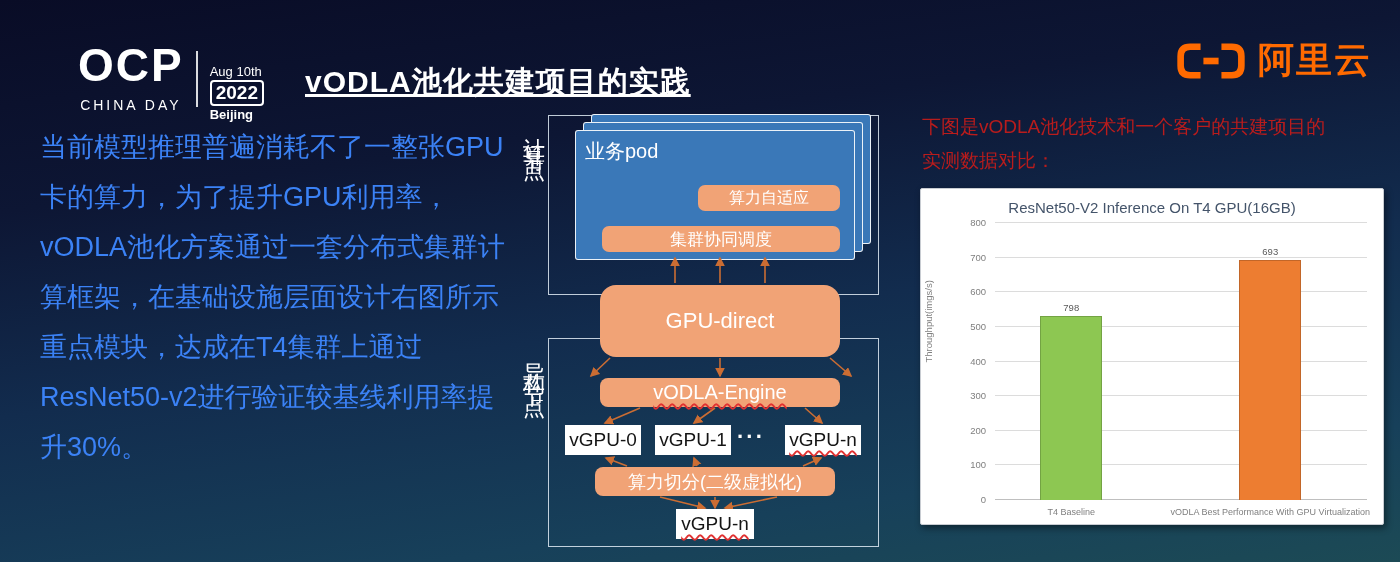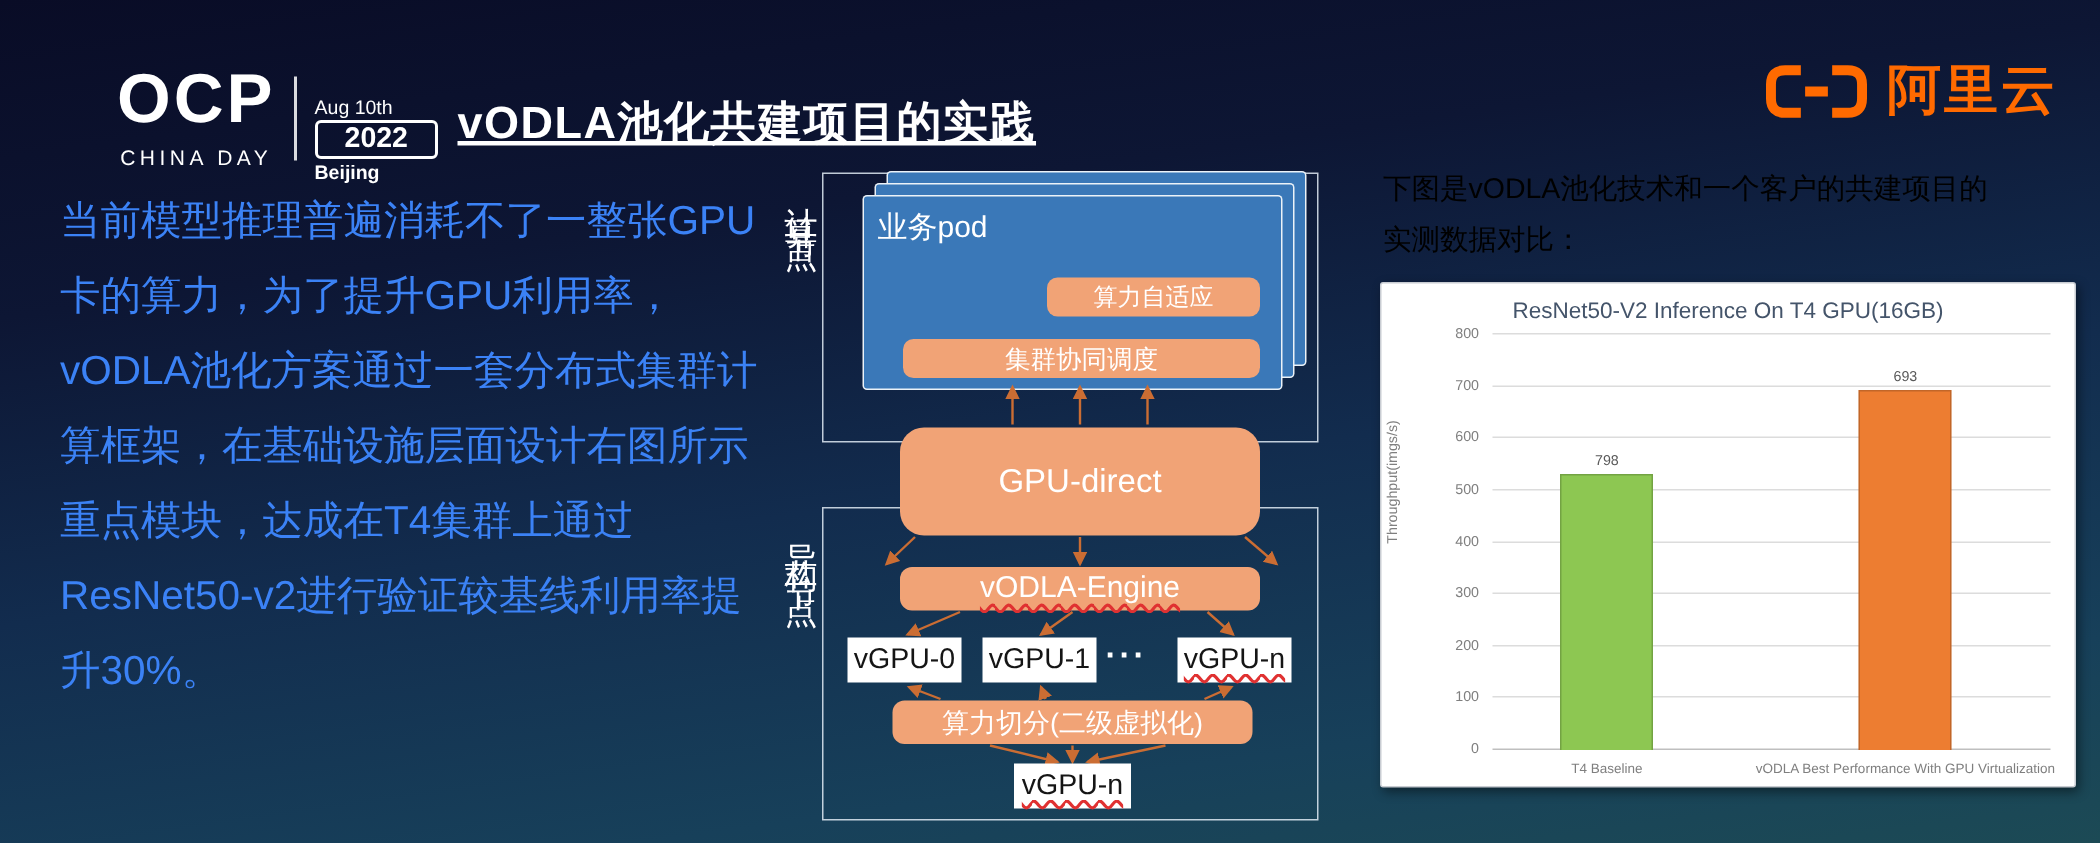--- a/index.html
+++ b/index.html
@@ -12,21 +12,21 @@
   .abs{position:absolute;}
 
   
   .ocp-logo{left:78px;top:36px;display:flex;align-items:center;gap:12px;}
   .ocp-left{text-align:center;}
   .ocp-word{font-size:46px;font-weight:bold;letter-spacing:2px;line-height:40px;}
   .ocp-sub{font-size:14px;letter-spacing:3px;margin-top:12px;}
   .ocp-divider{width:2px;height:56px;background:rgba(255,255,255,.85);}
   .ocp-right{display:flex;flex-direction:column;align-items:flex-start;gap:1px;}
   .ocp-date{font-size:13px;margin-top:28px;}
-  .ocp-year{font-size:19px;font-weight:bold;border:2px solid #fff;border-radius:4px;padding:0 18px;line-height:22px;}
+  .ocp-year{font-size:19px;font-weight:bold;border:2px solid #fff;border-radius:4px;padding:0 4px;line-height:22px;}
   .ocp-city{font-size:13px;font-weight:bold;}
   .slide-title{left:305px;top:62px;font-size:30px;font-weight:bold;letter-spacing:1px;}
   .ali-logo{right:28px;top:36px;display:flex;align-items:center;gap:10px;color:#ff6a00;}
   .ali-brand{font-size:36px;font-weight:bold;letter-spacing:2px;}
 
   
   .intro{left:40px;top:122px;width:466px;font-size:27px;line-height:50px;color:#3b82f6;}
 
   
   .diagram{left:515px;top:108px;width:372px;height:454px;}
@@ -57,21 +57,21 @@
   .vgpu1{left:140px;top:317px;}
   .vgpun{left:270px;top:317px;}
   .vgpu-bottom{left:161px;top:401px;width:78px;}
   .dots{position:absolute;left:222px;top:316px;font-size:22px;font-weight:bold;letter-spacing:2px;color:#fff;}
   .squig{text-decoration-line:underline;text-decoration-style:wavy;
     text-decoration-color:#e03131;text-decoration-thickness:1.5px;
     text-underline-offset:4px;text-decoration-skip-ink:none;}
   .arrows-svg{position:absolute;left:0;top:0;}
 
   
-  .caption{left:922px;top:110px;font-size:19px;line-height:34px;color:#000000;}
+  .caption{left:922px;top:110px;font-size:19px;line-height:34px;color:#b91c1c;}
   .chart-panel{left:920px;top:188px;width:462px;height:335px;background:#fff;
     border:1px solid #c8ccd2;border-radius:2px;box-shadow:2px 3px 7px rgba(0,0,0,.45);}
   .chart-title{position:absolute;left:0;right:0;top:10px;text-align:center;
     color:#44546a;font-size:15px;font-weight:500;}
   .y-title{position:absolute;left:2px;top:50%;transform:translateY(50%) rotate(-90deg);
     transform-origin:left top;font-size:9.5px;color:#7f7f7f;white-space:nowrap;}
   .plot{position:absolute;left:74px;right:16px;top:34px;bottom:24px;}
   .gridline{position:absolute;left:0;right:0;height:1px;background:#dcdcdc;}
   .gridline.axisline{background:#bfbfbf;}
   .ytick{position:absolute;right:calc(100% + 9px);top:-5px;font-size:9.5px;color:#7f7f7f;}

